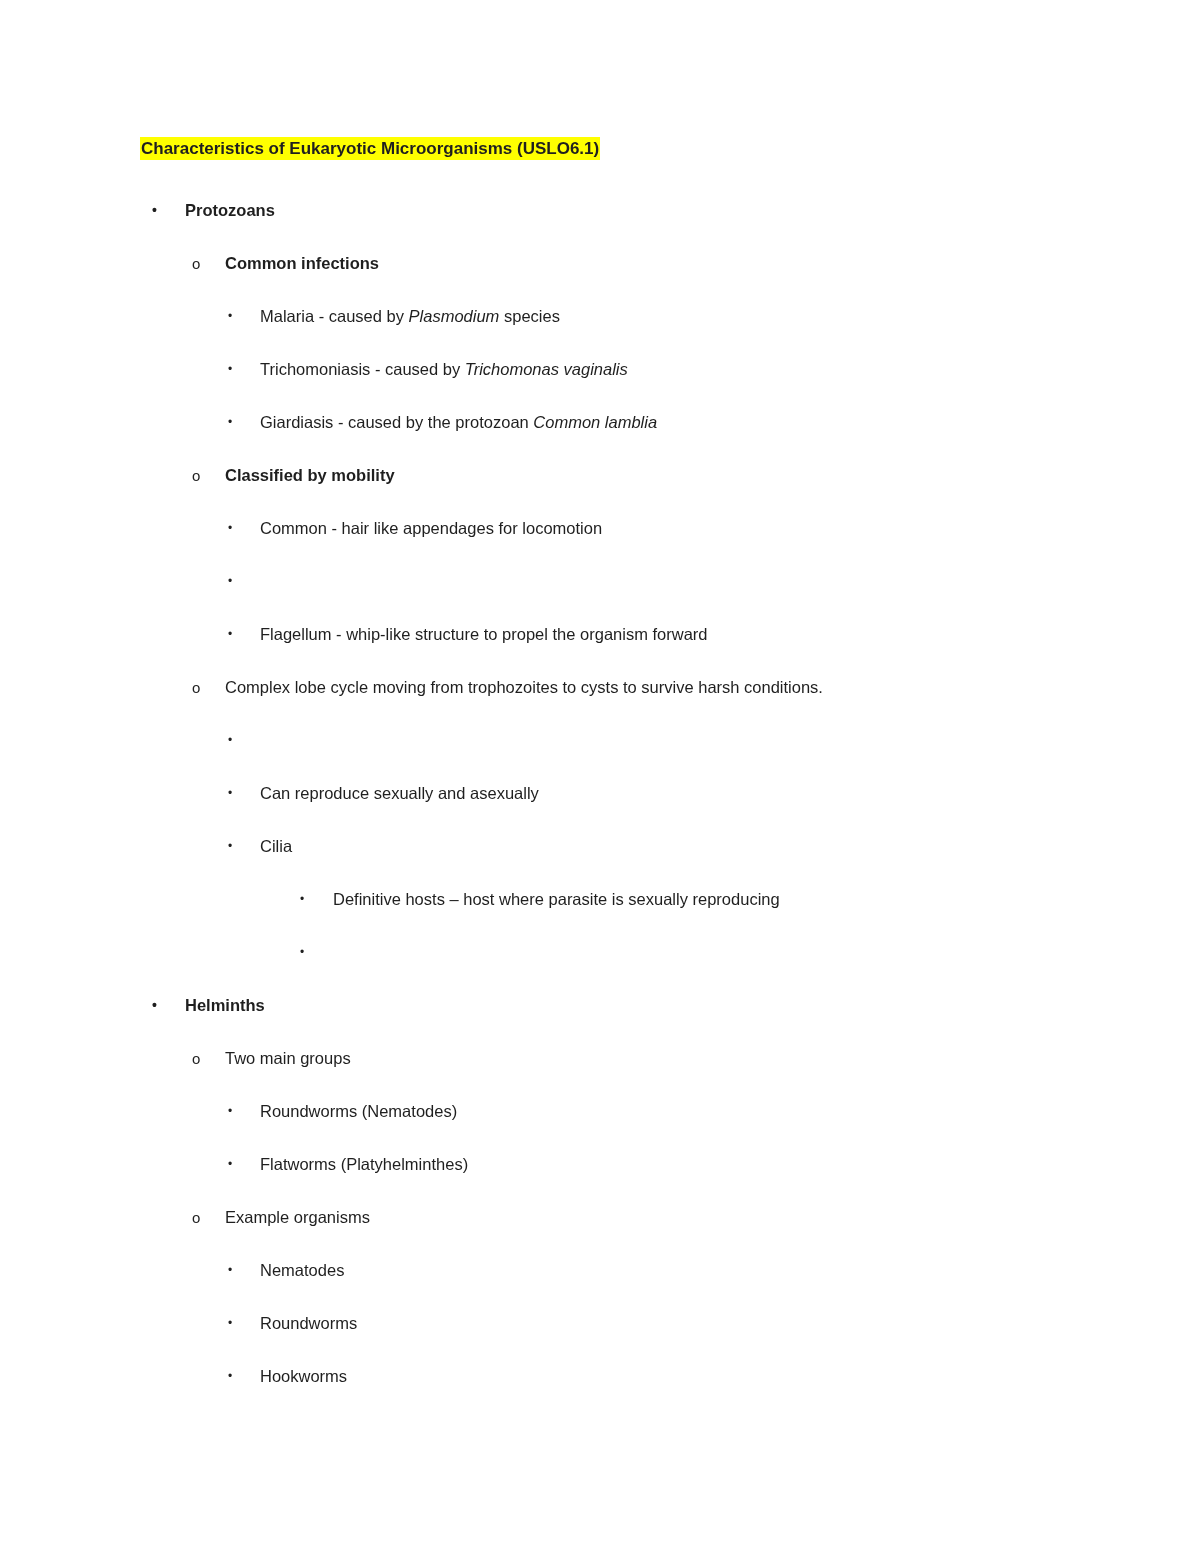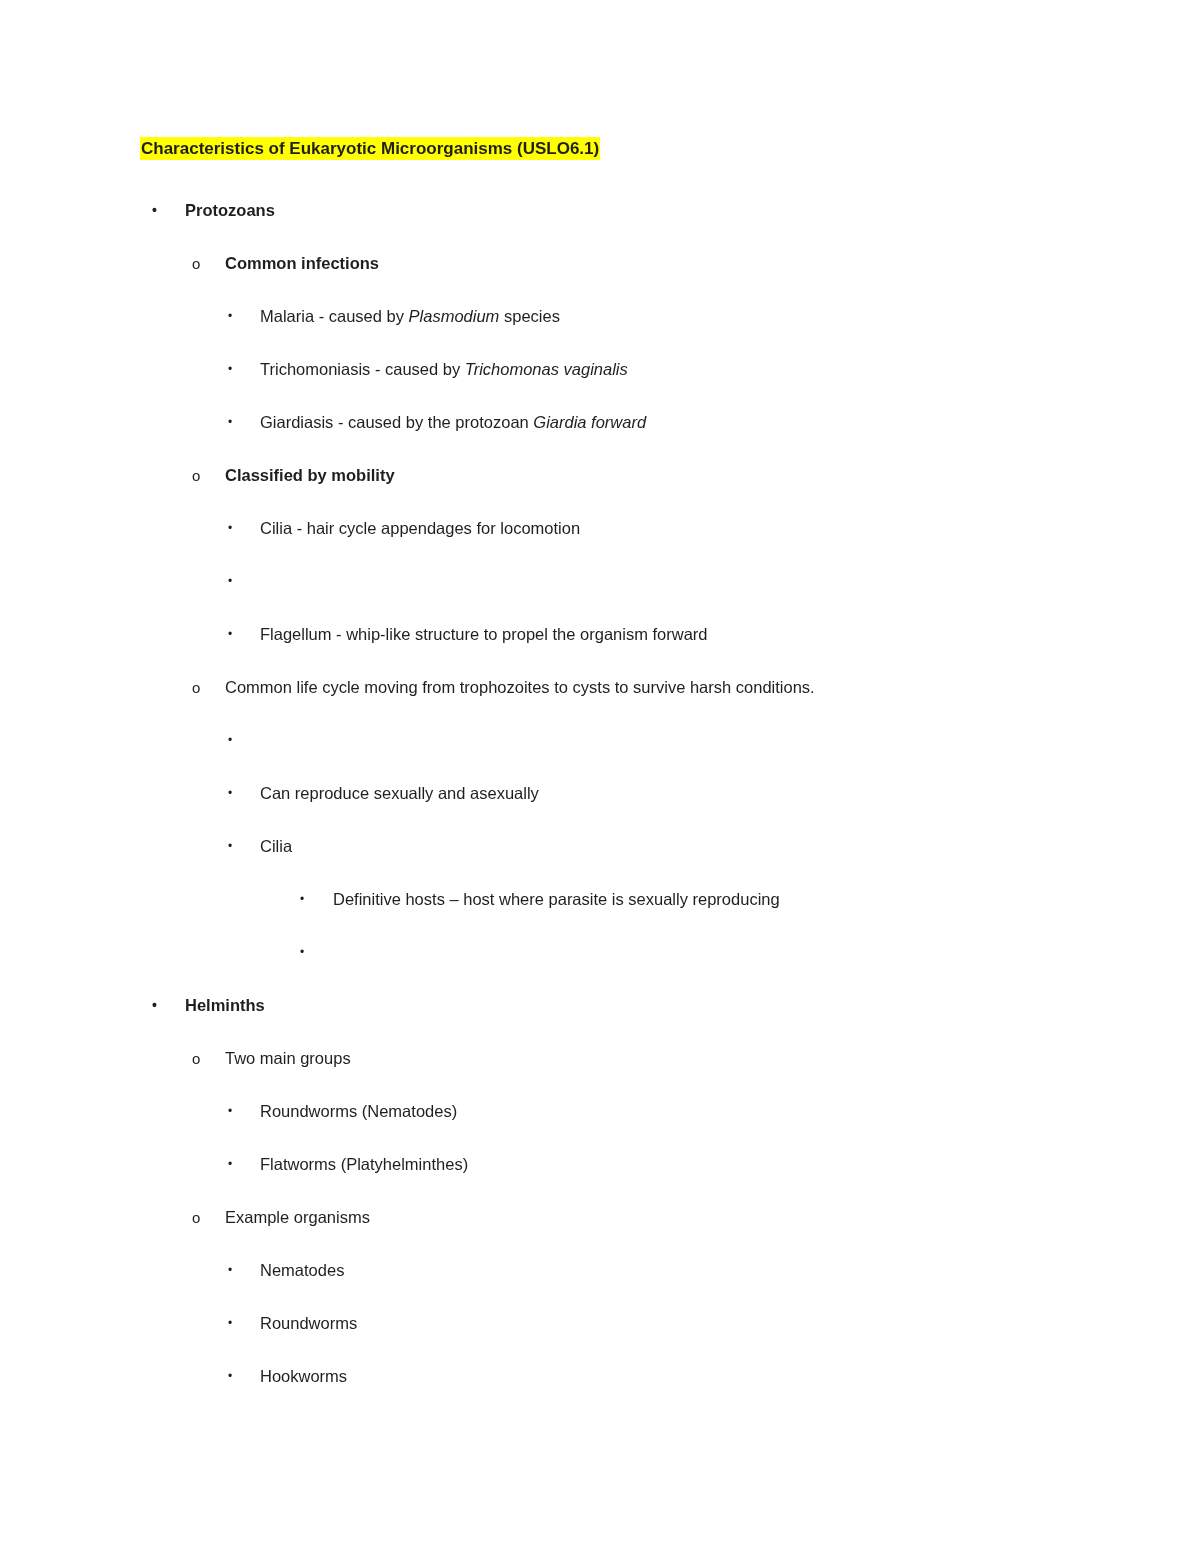--- a/index.html
+++ b/index.html
@@ -77,45 +77,45 @@
     <span class="txt"><span>Malaria - caused by </span><em>Plasmodium</em><span> species</span></span>
   </div>
 
   <div class="li l3">
     <span class="bullet">•</span>
     <span class="txt"><span>Trichomoniasis - caused by </span><em>Trichomonas vaginalis</em><span></span></span>
   </div>
 
   <div class="li l3">
     <span class="bullet">•</span>
-    <span class="txt"><span>Giardiasis - caused by the protozoan </span><em>Giardia forward</em><span></span></span>
+    <span class="txt"><span>Giardiasis - caused by the protozoan </span><em>Common lamblia</em><span></span></span>
   </div>
 
   <div class="li l2">
     <span class="bullet">o</span>
     <span class="txt bold">Classified by mobility</span>
   </div>
 
   <div class="li l3">
     <span class="bullet">•</span>
-    <span class="txt">Cilia - hair cycle appendages for locomotion</span>
+    <span class="txt">Common - hair like appendages for locomotion</span>
   </div>
 
   <div class="li l3">
     <span class="bullet">•</span>
   </div>
 
   <div class="li l3">
     <span class="bullet">•</span>
     <span class="txt">Flagellum - whip-like structure to propel the organism forward</span>
   </div>
 
   <div class="li l2">
     <span class="bullet">o</span>
-    <span class="txt"><span>Common life cycle moving from </span><span class="b">trophozoites to cysts</span><span> to survive harsh conditions.</span></span>
+    <span class="txt"><span>Complex lobe cycle moving from </span><span class="b">trophozoites to cysts</span><span> to survive harsh conditions.</span></span>
   </div>
 
   <div class="li l3">
     <span class="bullet">•</span>
   </div>
 
   <div class="li l3">
     <span class="bullet">•</span>
     <span class="txt">Can reproduce sexually and asexually</span>
   </div>

